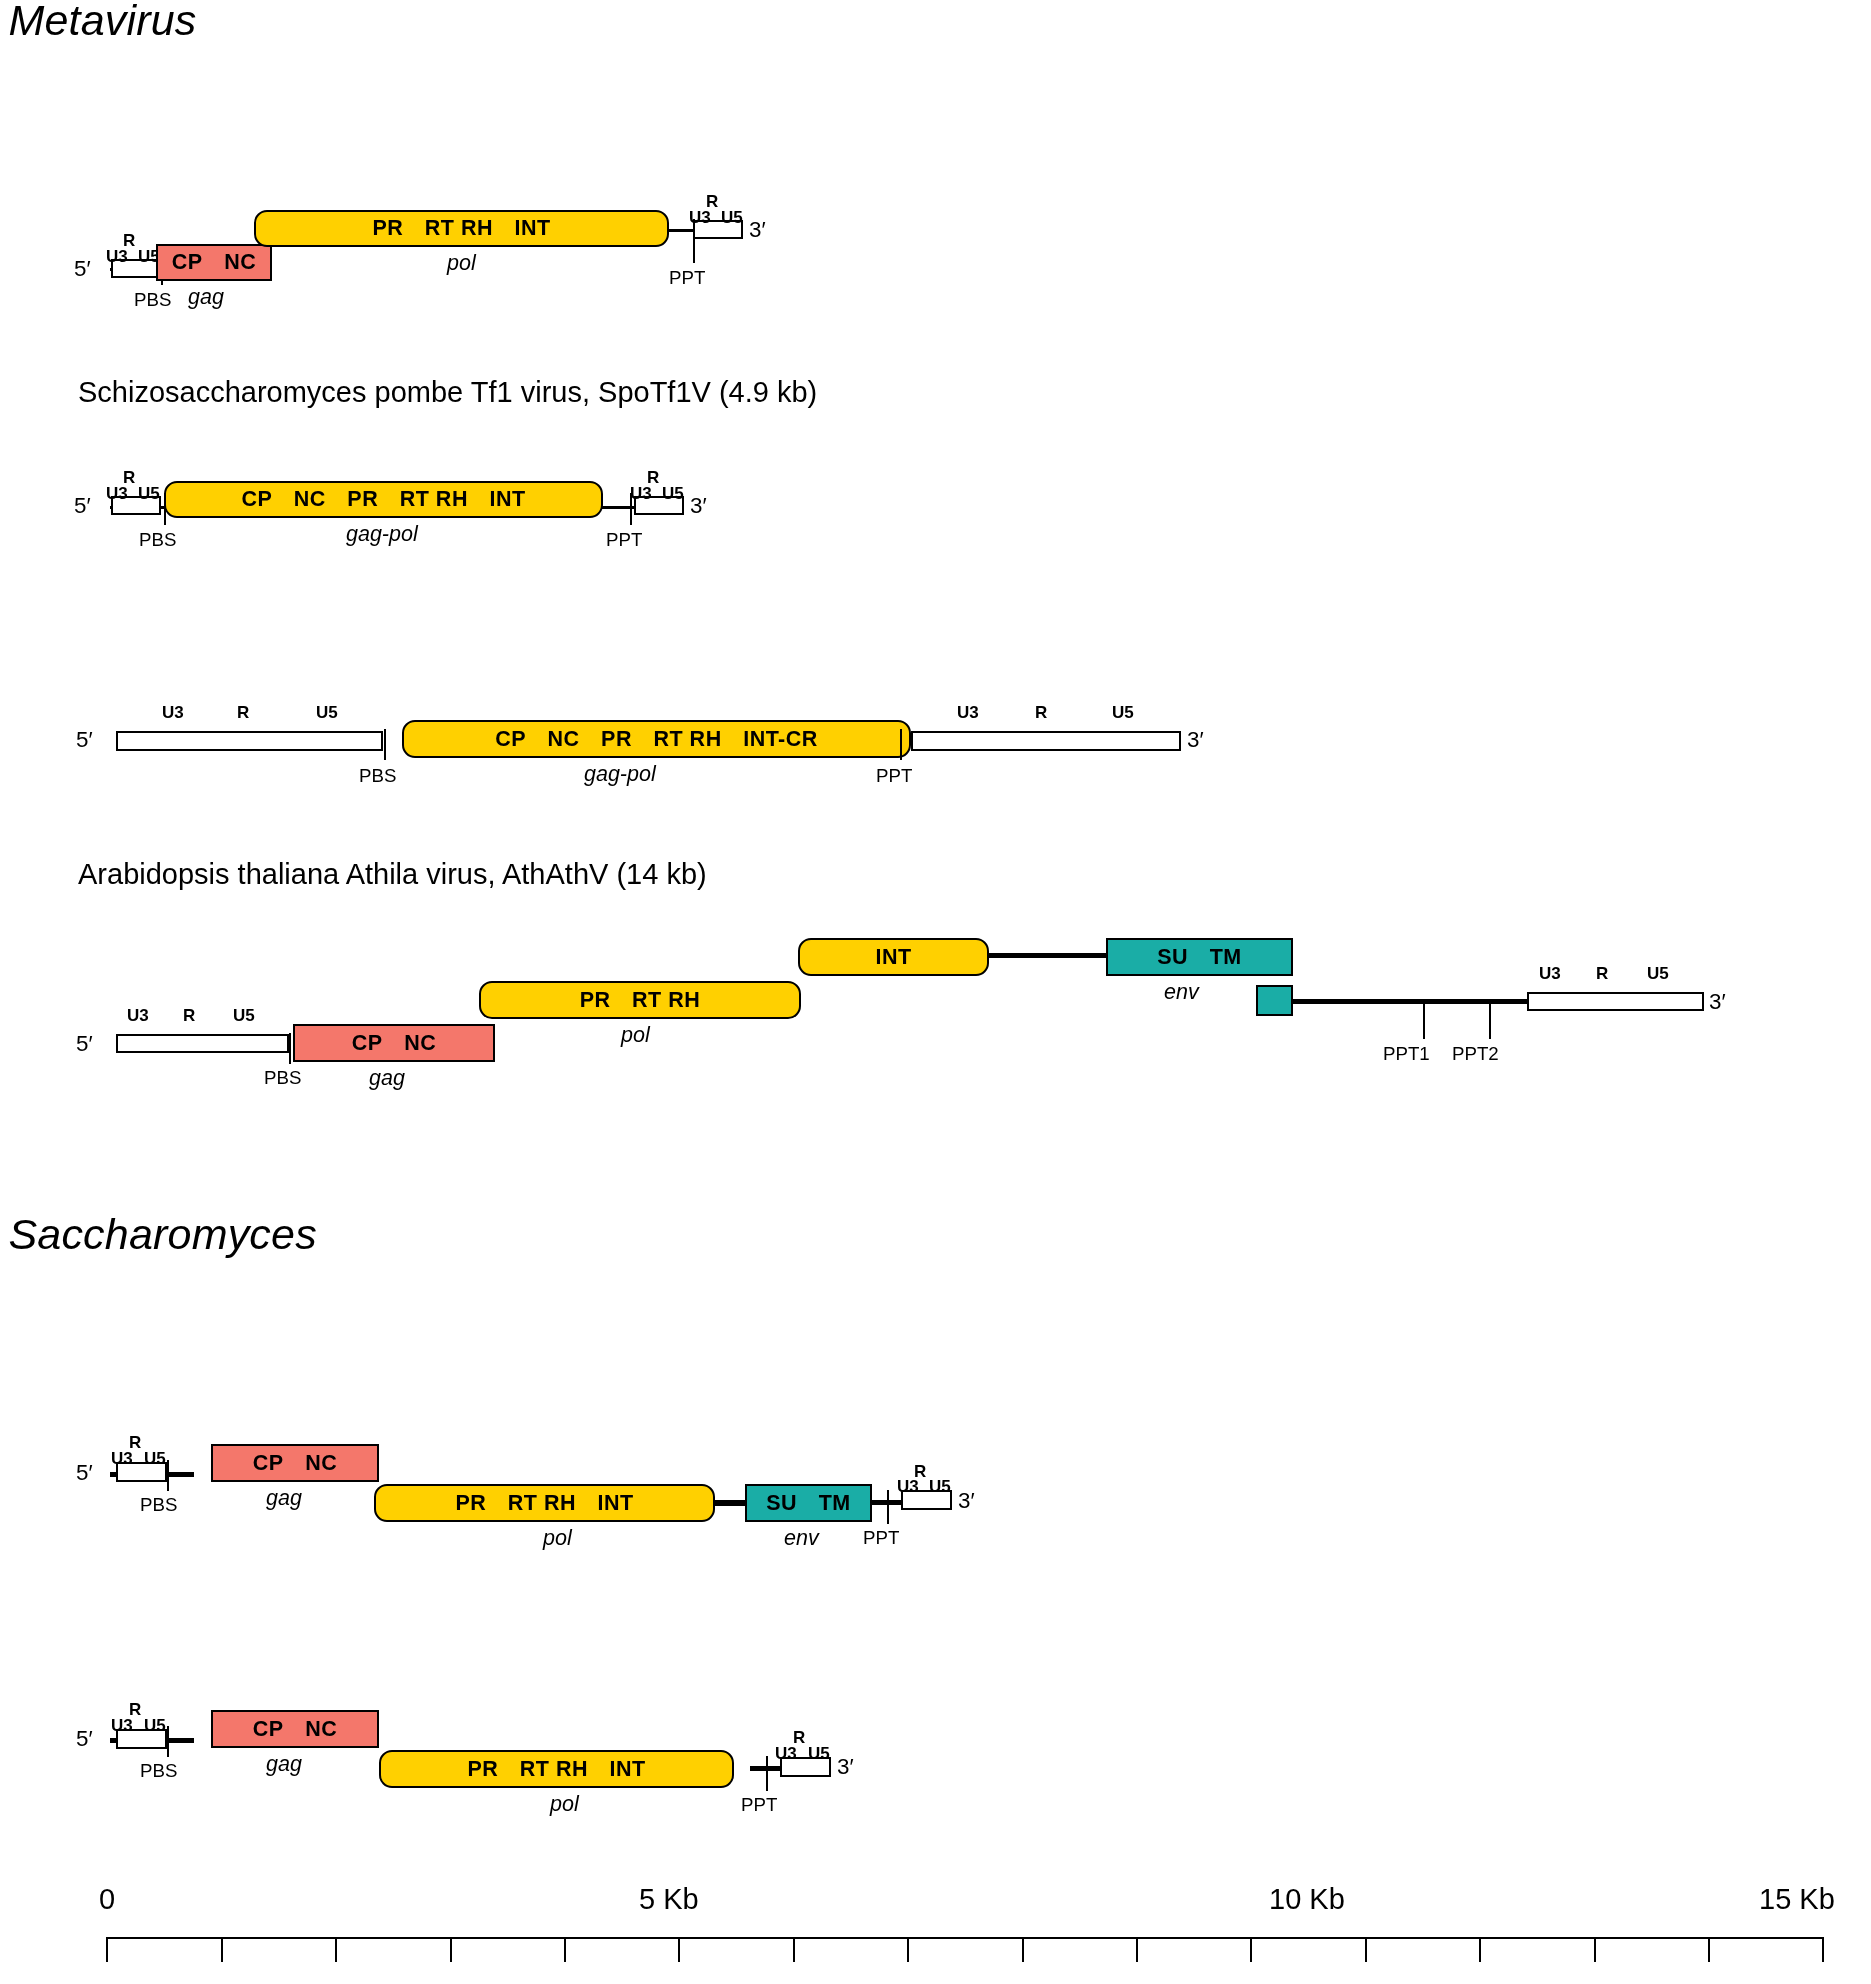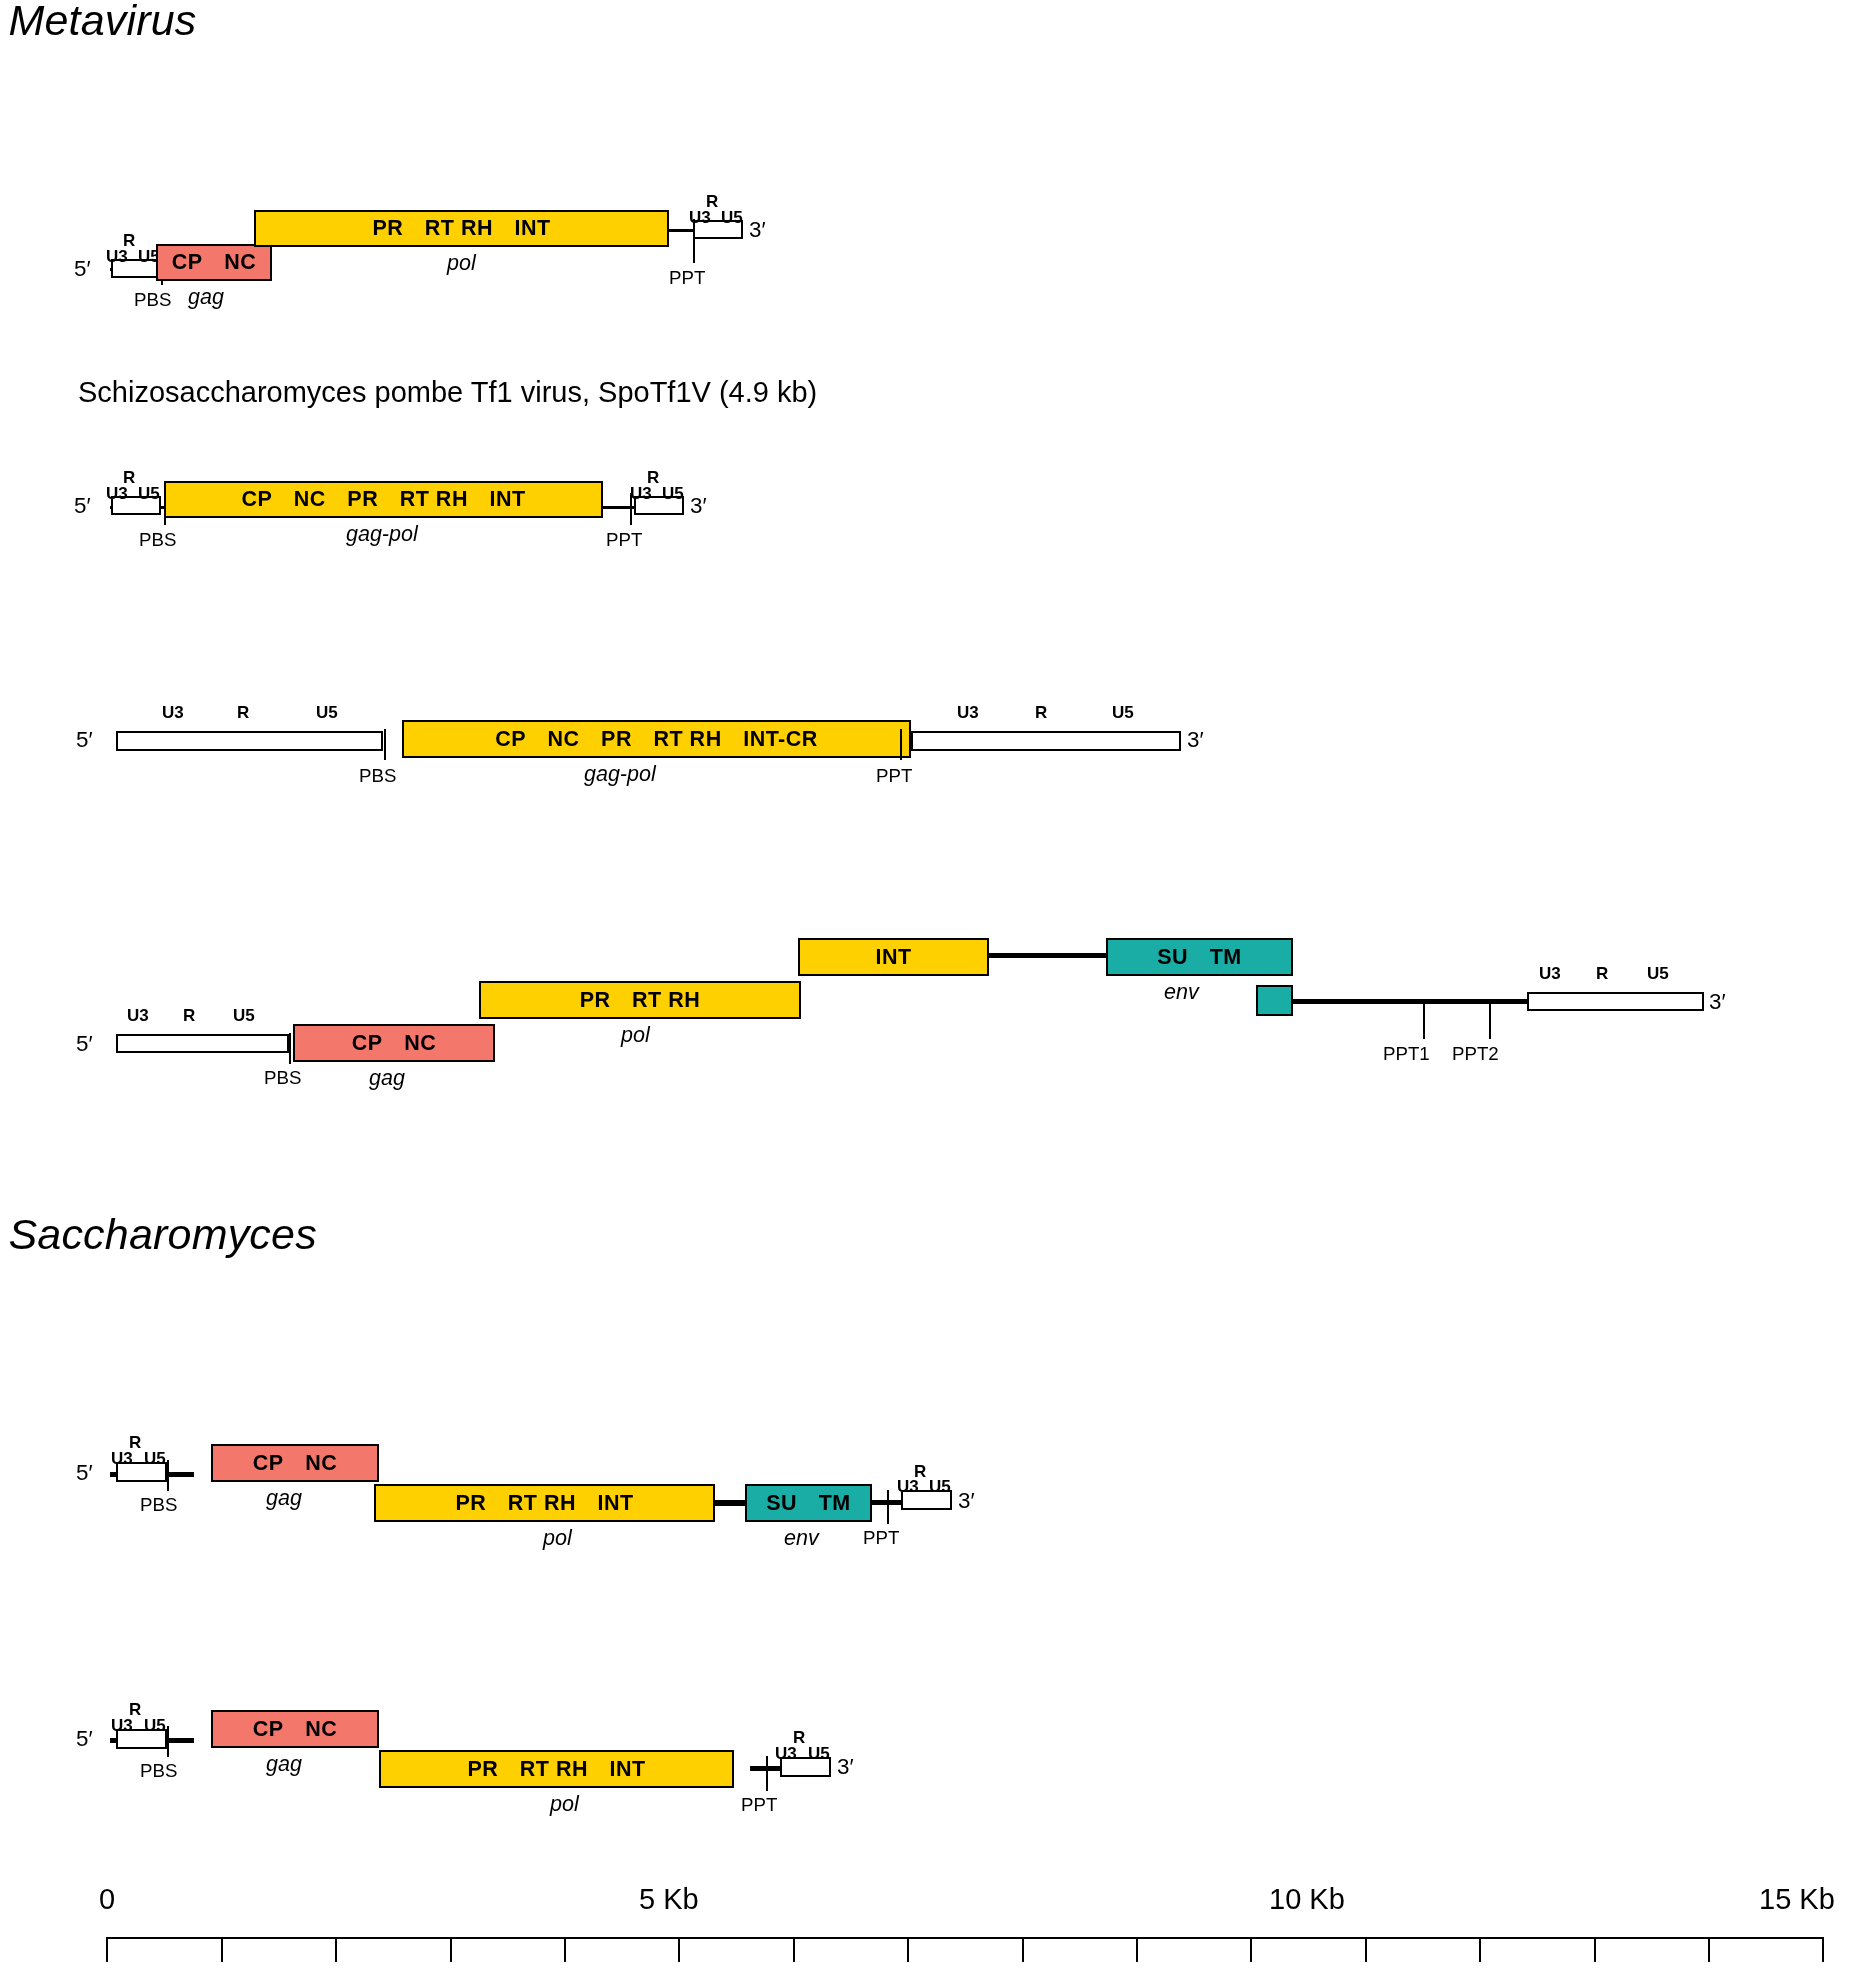--- a/index.html
+++ b/index.html
@@ -49,21 +49,21 @@
     border: 2.3px solid #000000;
     display: flex;
     align-items: center;
     justify-content: center;
     font-size: 21.5px;
     font-weight: 700;
     letter-spacing: 0.5px;
     white-space: nowrap;
   }
   .orf.gag { background: #f4776b; }
-  .orf.pol { background: #ffd000; }
+  .orf.pol { background: #ffd000; border-radius: 13px; }
   .orf.env { background: #1aada6; }
   .orf .seg {
     display: inline-block;
   }
   .orf .seg + .seg { margin-left: 21.5px; }
   .lbl {
     position: absolute;
     font-size: 18.7px;
     white-space: nowrap;
   }
@@ -185,20 +185,21 @@
     <div class="lbl i" style="left:584px; top:762px;">gag-pol</div>
     <div class="tick" style="left:900px; top:729px; height:31px;"></div>
     <div class="lbl" style="left:876px; top:765px;">PPT</div>
     <div class="ltr" style="left:911px; top:731px; width:270px; height:19.6px;"></div>
     <div class="lbl b" style="left:957px; top:703px;">U3</div>
     <div class="lbl b" style="left:1035px; top:703px;">R</div>
     <div class="lbl b" style="left:1112px; top:703px;">U5</div>
     <div class="lbl end" style="left:1187px; top:727px;">3′</div>
   </div>
 
+  <div class="virus-title" style="left:78px; top:858px;">Arabidopsis thaliana Athila virus, AthAthV (14 kb)</div>
 
   <div>
 
     <div class="ltr" style="left:116px; top:1034px; width:173px; height:18.7px;"></div>
     <div class="lbl b" style="left:127px; top:1006px;">U3</div>
     <div class="lbl b" style="left:183px; top:1006px;">R</div>
     <div class="lbl b" style="left:233px; top:1006px;">U5</div>
     <div class="lbl end" style="left:76px; top:1031px;">5′</div>
     <div class="tick" style="left:289px; top:1033px; height:31px;"></div>
     <div class="lbl" style="left:264px; top:1067px;">PBS</div>

